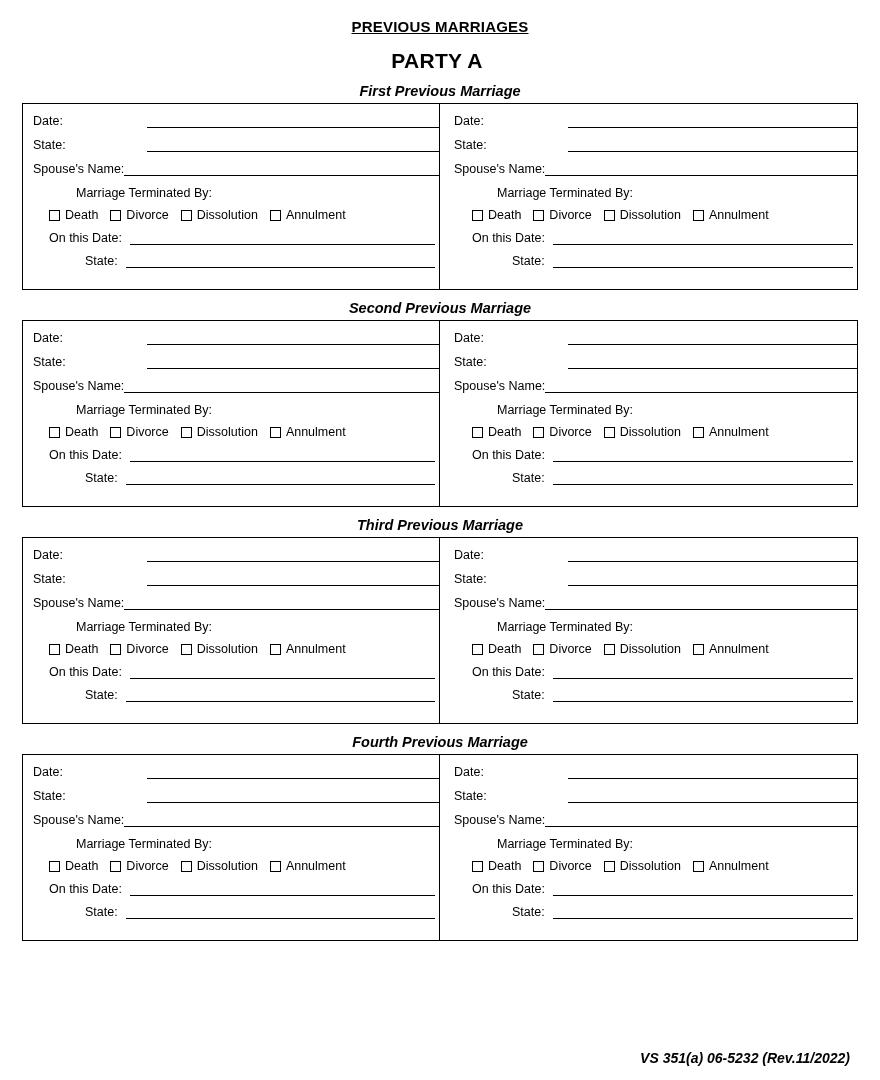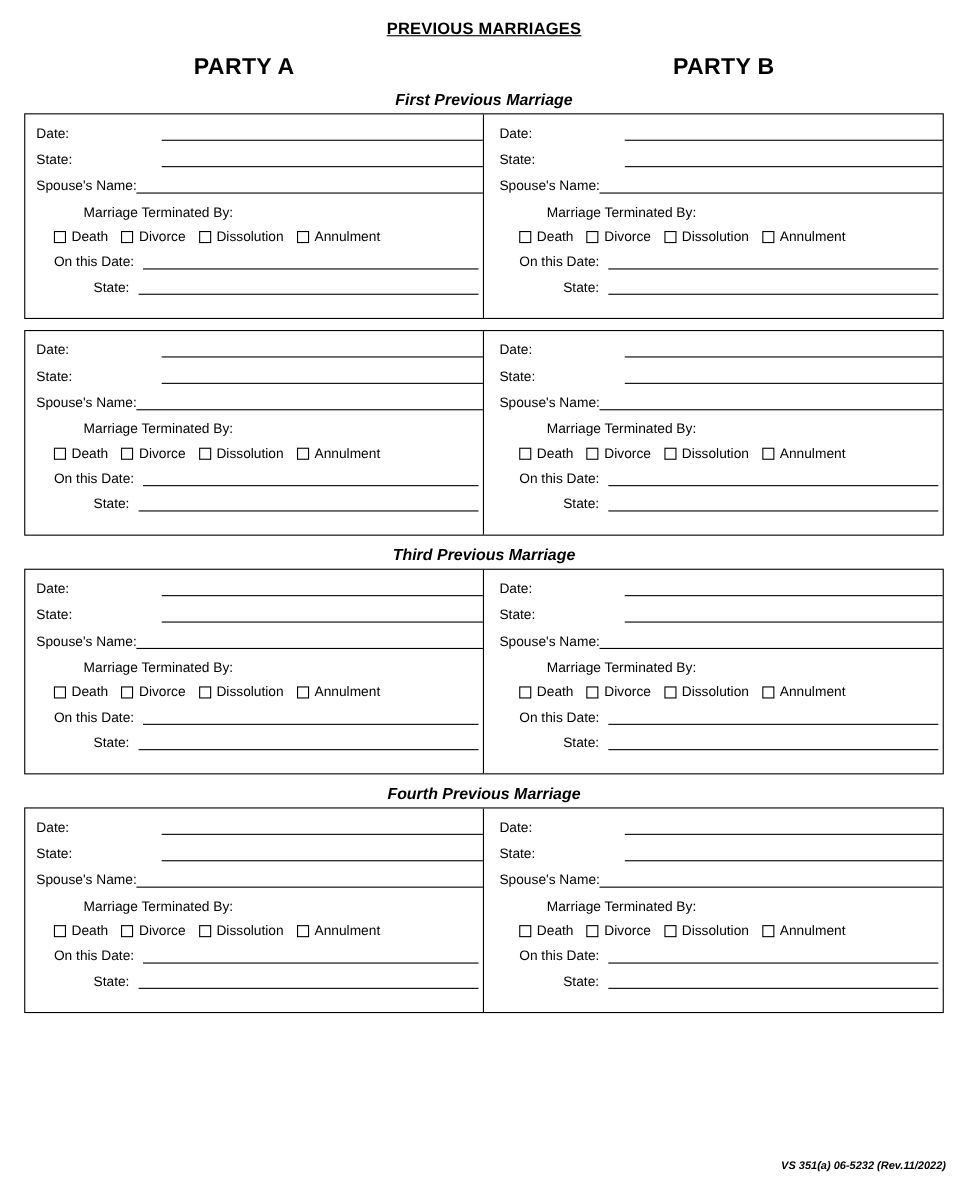--- a/index.html
+++ b/index.html
@@ -127,37 +127,36 @@
     height: 12px;
     margin-left: 8px;
     margin-right: 4px;
   }
   .right .checks { padding-left: 18px; }
   .right .subrow { padding-left: 18px; }
   .right .subrow.indent2 { padding-left: 58px; }
 
   .footer {
     position: absolute;
-    right: 20px;
+    right: 30px;
     bottom: 14px;
-    font-size: 10px;
+    font-size: 14px;
     font-style: italic;
     font-weight: bold;
   }
 </style>
 </head>
 <body>
 
 <div class="page">
 
   <div class="doc-title">PREVIOUS MARRIAGES</div>
 
   <div class="party-header">
     <div class="col a">PARTY A</div>
-    <div class="col b">PARTY B</div>
   </div>
 
   <div class="section">
     <div class="section-title">First Previous Marriage</div>
     <div class="block">
       <div class="half left">
         <div class="row date">
           <span class="lbl">Date:</span>
           <span class="line"></span>
         </div>
@@ -235,20 +234,21 @@
         </div>
         <div class="subrow indent2">
           <span class="lbl">State:</span>
           <span class="line"></span>
         </div>
       </div>
     </div>
   </div>
 
   <div class="section">
+    <div class="section-title">Second Previous Marriage</div>
     <div class="block">
       <div class="half left">
         <div class="row date">
           <span class="lbl">Date:</span>
           <span class="line"></span>
         </div>
         <div class="row state">
           <span class="lbl">State:</span>
           <span class="line"></span>
         </div>

